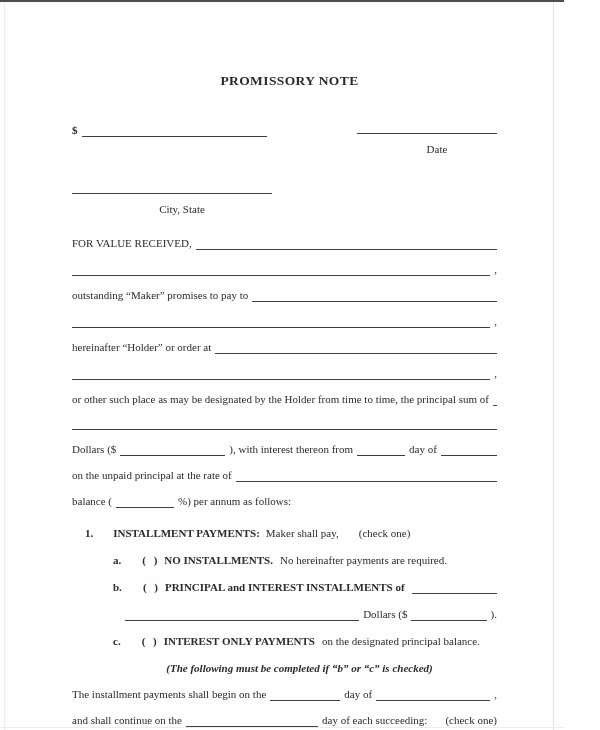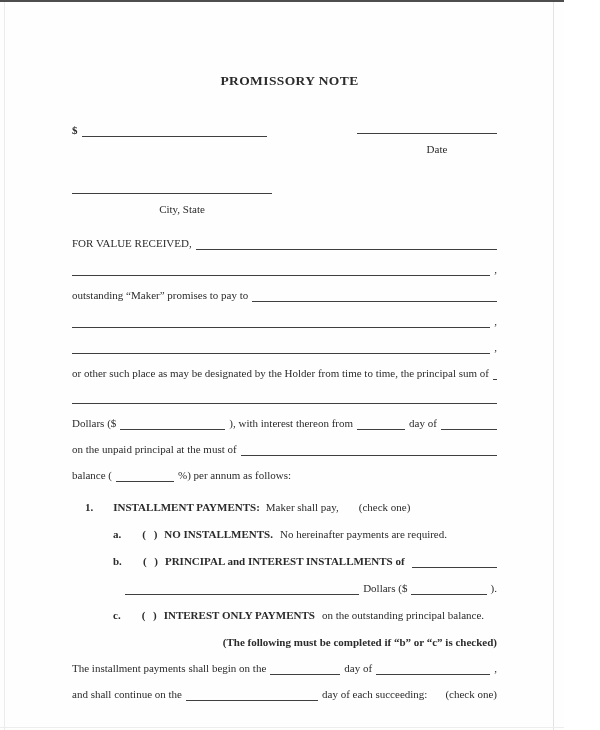--- a/index.html
+++ b/index.html
@@ -59,21 +59,21 @@
   .amount-date { justify-content: space-between; margin-top: 34px; }
   .stack { display: flex; flex-direction: column; align-items: center; }
   .stack .lbl { margin-top: 8px; padding-left: 20px; }
   .city-row { margin-top: 26px; width: 200px; }
   .first-body { margin-top: 20px; justify-content: center; }
 
   .paren { font-weight: bold; word-spacing: 5px; }
   .item-head { padding-left: 13px; gap: 6px; margin-top: 18px; }
   .item { padding-left: 41px; gap: 7px; margin-top: 13px; }
   .item-cont { padding-left: 53px; margin-top: 13px; }
-  .note { justify-content: flex-end; margin-top: 13px; margin-left: 30px; }
+  .note { justify-content: center; margin-top: 13px; margin-left: 30px; font-style: italic; }
   .sp-l { margin-left: 14px; }
 </style>
 </head>
 <body>
 
 <div class="page">
   <div class="edge-top"></div>
   <div class="edge-left"></div>
   <div class="edge-right"></div>
   <div class="edge-bottom"></div>
@@ -111,20 +111,24 @@
     <div class="row">
       <span>outstanding “Maker” promises to pay to</span>
       <span class="blank fill"></span>
     </div>
 
     <div class="row">
       <span class="blank fill"></span>
       <span>,</span>
     </div>
 
+    <div class="row">
+      <span>hereinafter “Holder” or order at</span>
+      <span class="blank fill"></span>
+    </div>
 
     <div class="row">
       <span class="blank fill"></span>
       <span>,</span>
     </div>
 
     <div class="row">
       <span>or other such place as may be designated by the Holder from time to time, the principal sum of</span>
       <span class="blank fill"></span>
     </div>
@@ -136,21 +140,21 @@
     <div class="row">
       <span>Dollars ($</span>
       <span class="blank w105"></span>
       <span>), with interest thereon from</span>
       <span class="blank w48"></span>
       <span>day of</span>
       <span class="blank fill"></span>
     </div>
 
     <div class="row">
-      <span>on the unpaid principal at the must of</span>
+      <span>on the unpaid principal at the rate of</span>
       <span class="blank fill"></span>
     </div>
 
     <div class="row">
       <span>balance (</span>
       <span class="blank w58"></span>
       <span>%)  per annum as follows:</span>
     </div>
 
     <div class="row item-head">
@@ -178,21 +182,21 @@
       <span class="blank w265"></span>
       <span>Dollars ($</span>
       <span class="blank w85"></span>
       <span>).</span>
     </div>
 
     <div class="row item">
       <span class="bold">c.</span>
       <span class="paren sp-l">( )</span>
       <span class="bold">INTEREST ONLY PAYMENTS</span>
-      <span>on the outstanding principal balance.</span>
+      <span>on the designated principal balance.</span>
     </div>
 
     <div class="row note">
       <span class="bold">(The following must be completed if “b” or “c” is checked)</span>
     </div>
 
     <div class="row">
       <span>The installment payments shall begin on the</span>
       <span class="blank w70"></span>
       <span>day of</span>

